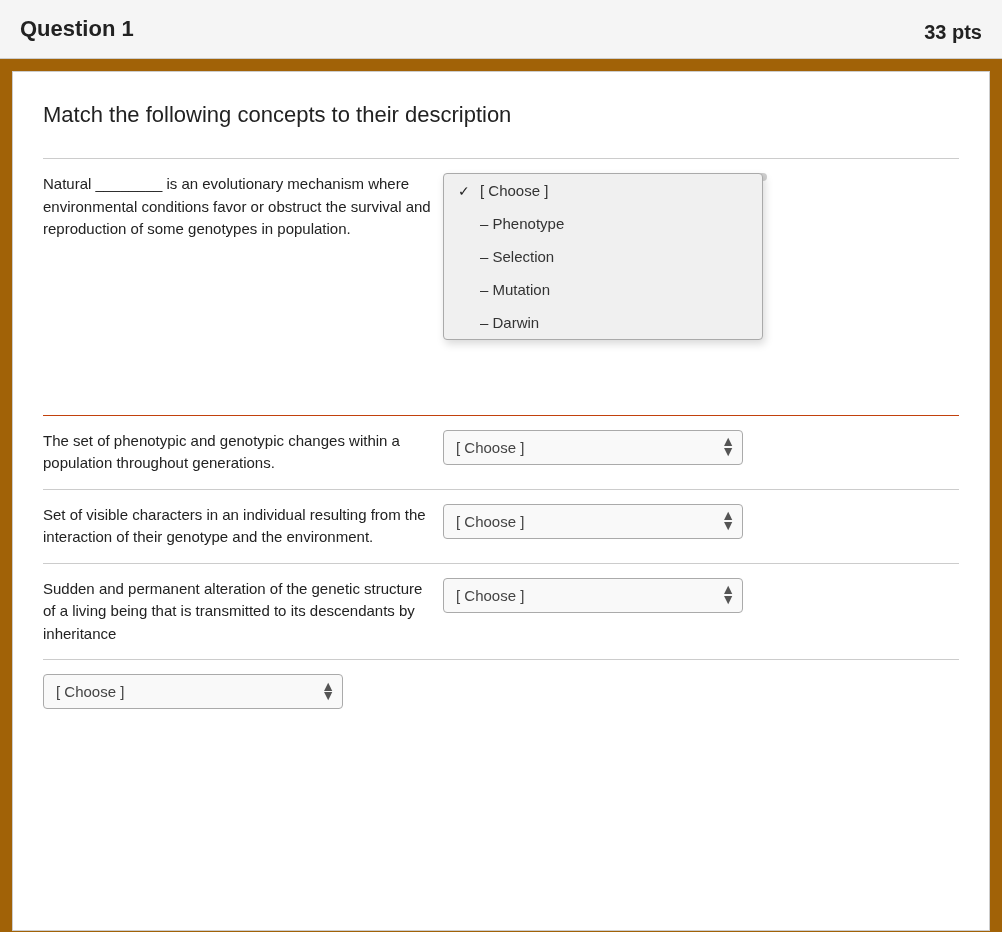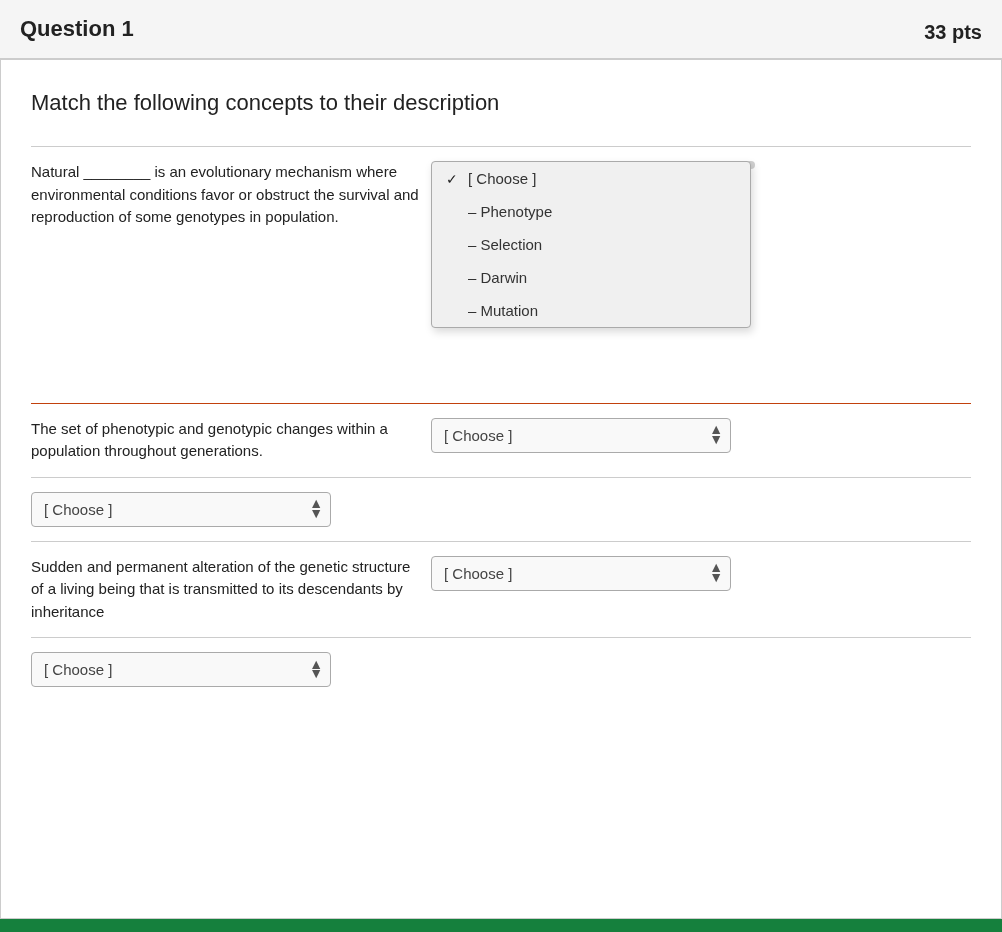--- a/index.html
+++ b/index.html
@@ -9,21 +9,21 @@
     }
 
     body {
       background-color: #d0d0d0;
       font-family: Arial, sans-serif;
       width: 1002px;
       min-height: 932px;
     }
 
     .page-container {
-      background-color: #15803d;
+      background-color: #a16207;
       width: 1002px;
       min-height: 932px;
       padding: 0;
     }
 
     .question-header {
       display: flex;
       justify-content: space-between;
       align-items: center;
       background-color: #f5f5f5;
@@ -39,21 +39,21 @@
 
     .question-pts {
       font-size: 20px;
       font-weight: bold;
       color: #222;
       margin-top: 7px;
     }
 
     .question-body {
       background-color: #fff;
-      margin: 0;
+      margin: 12px;
       padding: 30px 30px 20px 30px;
       border: 1px solid #ccc;
       min-height: 860px;
       position: relative;
     }
 
     .match-title {
       font-size: 22px;
       color: #222;
       margin-bottom: 30px;
@@ -208,25 +208,25 @@
             <div class="dropdown-open-item">
               <span class="checkmark">&nbsp;</span>
               <span>– Phenotype</span>
             </div>
             <div class="dropdown-open-item">
               <span class="checkmark">&nbsp;</span>
               <span>– Selection</span>
             </div>
             <div class="dropdown-open-item">
               <span class="checkmark">&nbsp;</span>
-              <span>– Darwin</span>
+              <span>– Mutation</span>
             </div>
             <div class="dropdown-open-item">
               <span class="checkmark">&nbsp;</span>
-              <span>– Mutation</span>
+              <span>– Darwin</span>
             </div>
           </div>
 
           <div class="dropdown-scroll-btn" style="position:absolute; right:-24px; top:0; height:100%;">
             <span class="scroll-up">▲</span>
             <span class="scroll-down">▼</span>
           </div>
         </div>
       </div>
 
@@ -246,20 +246,23 @@
             </select>
             <div class="dropdown-arrow">
               <span>▲</span>
               <span>▼</span>
             </div>
           </div>
         </div>
       </div>
 
       <div class="match-row">
+        <div class="match-row-description">
+          Set of visible characters in an individual resulting from the interaction of their genotype and the environment.
+        </div>
         <div class="match-row-select-area">
           <div class="dropdown-select-wrapper">
             <select class="dropdown-select">
               <option>[ Choose ]</option>
               <option>Selection</option>
               <option>Phenotype</option>
               <option>Darwin</option>
               <option>Mutation</option>
               <option>Evolution</option>
             </select>

